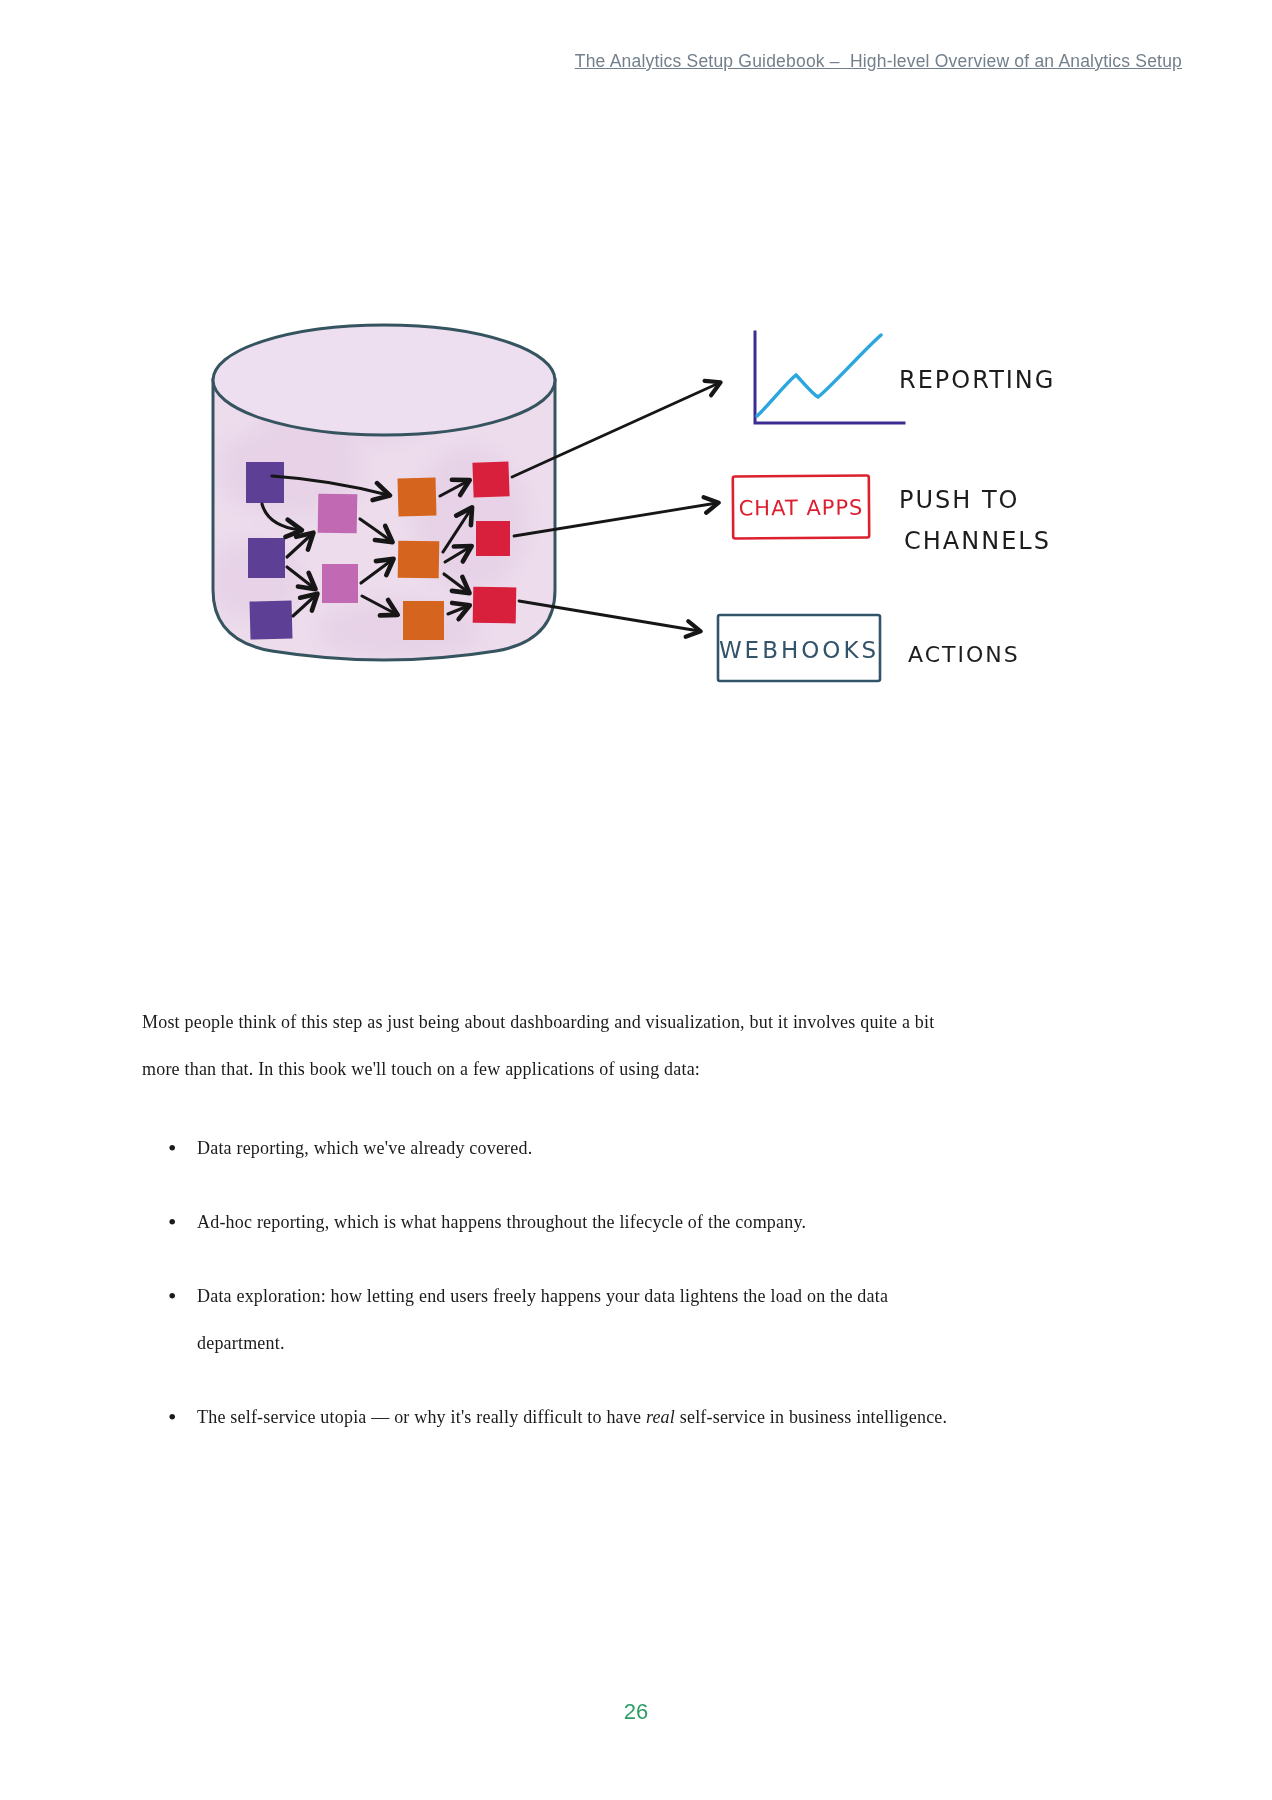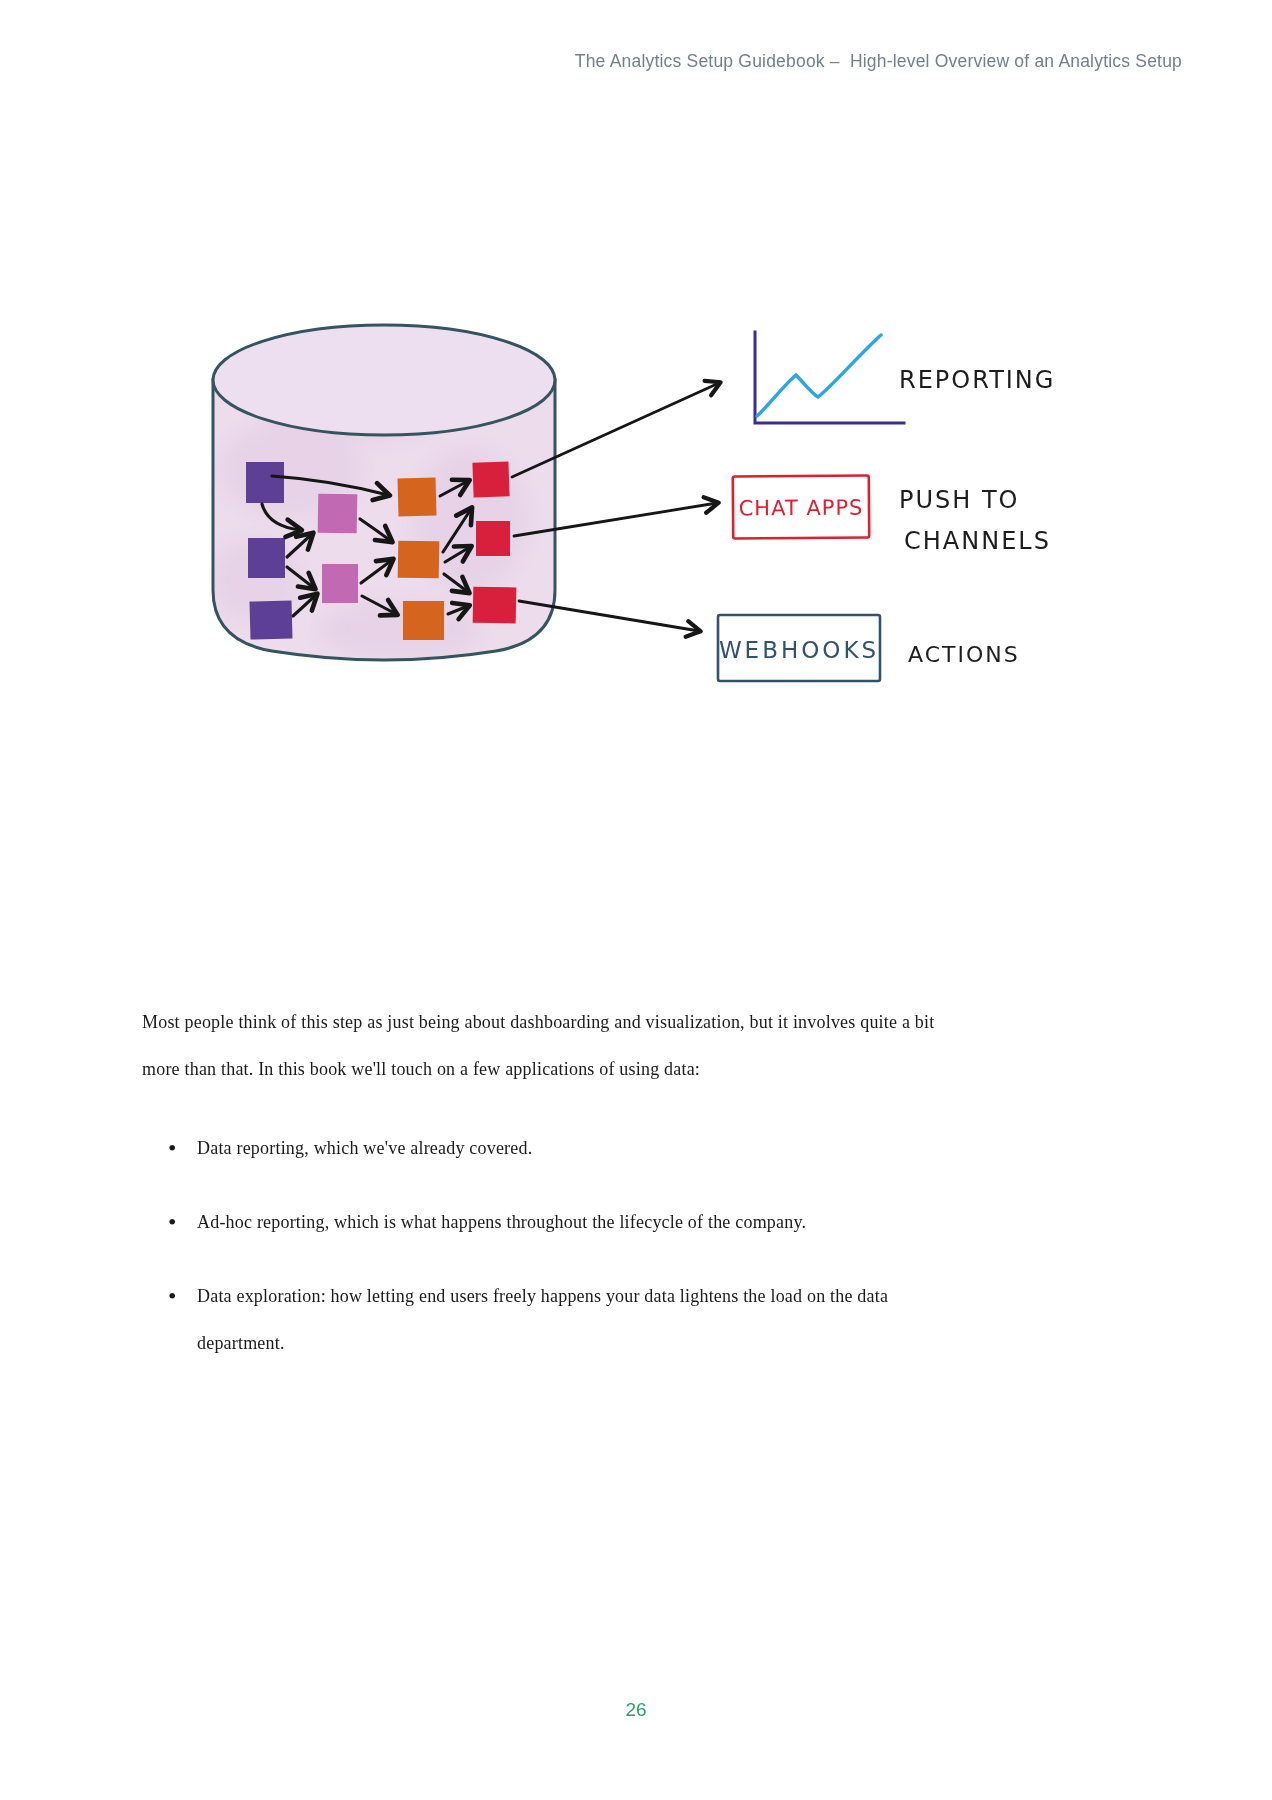--- a/index.html
+++ b/index.html
@@ -20,27 +20,27 @@
   }
   .body-text p { margin:0 0 32px 0; }
   .bullet-list { list-style:none; margin:0; padding:0; }
   .bullet-list li { position:relative; padding-left:55px; margin-bottom:27px; }
   .bullet-list li::before {
     content:"\2022"; position:absolute; left:26px; top:0;
     font-size:24px; color:#1b1b1b;
   }
   .page-footer {
     position:absolute; top:1699px; left:0; width:100%; text-align:center;
-    font-family:"Liberation Sans", sans-serif; font-size:19px;
+    font-family:"Liberation Sans", sans-serif; font-size:22px;
   }
 </style>
 </head>
 <body>
 
-<div class="header-title" style="color: rgb(115, 128, 140);">The Analytics Setup Guidebook –  High-level Overview of an Analytics Setup</div>
+<div class="header-title" style="color: rgb(115, 128, 140); text-decoration: underline;">The Analytics Setup Guidebook –  High-level Overview of an Analytics Setup</div>
 
 <svg class="diagram" width="1272" height="760" viewBox="0 0 1272 760">
   <defs>
     <marker id="ah" viewBox="0 0 12 12" refX="9" refY="6" markerWidth="7.5" markerHeight="7.5" orient="auto-start-reverse">
       <path d="M2,1.5 L10,6 L2,10.5" fill="none" stroke="#161616" stroke-width="2.4" stroke-linecap="round" stroke-linejoin="round"></path>
     </marker>
     <filter id="soft" x="-60%" y="-60%" width="220%" height="220%">
       <feGaussianBlur stdDeviation="9"></feGaussianBlur>
     </filter>
     <clipPath id="cylclip">
@@ -122,18 +122,21 @@
   <ul class="bullet-list">
     <li>
       <span>Data reporting, which we've already covered.</span>
     </li>
     <li>
       <span>Ad-hoc reporting, which is what happens throughout the lifecycle of the company.</span>
     </li>
     <li>
       <span>Data exploration: how letting end users freely happens your data lightens the load on the data department.</span>
     </li>
+    <li>
+      <span>The self-service utopia — or why it's really difficult to have </span><i>real</i><span> self-service in business intelligence.</span>
+    </li>
   </ul>
 </div>
 
 <div class="page-footer">
   <span style="color: rgb(47, 158, 104);">26</span>
 </div>
 
 </body></html>

